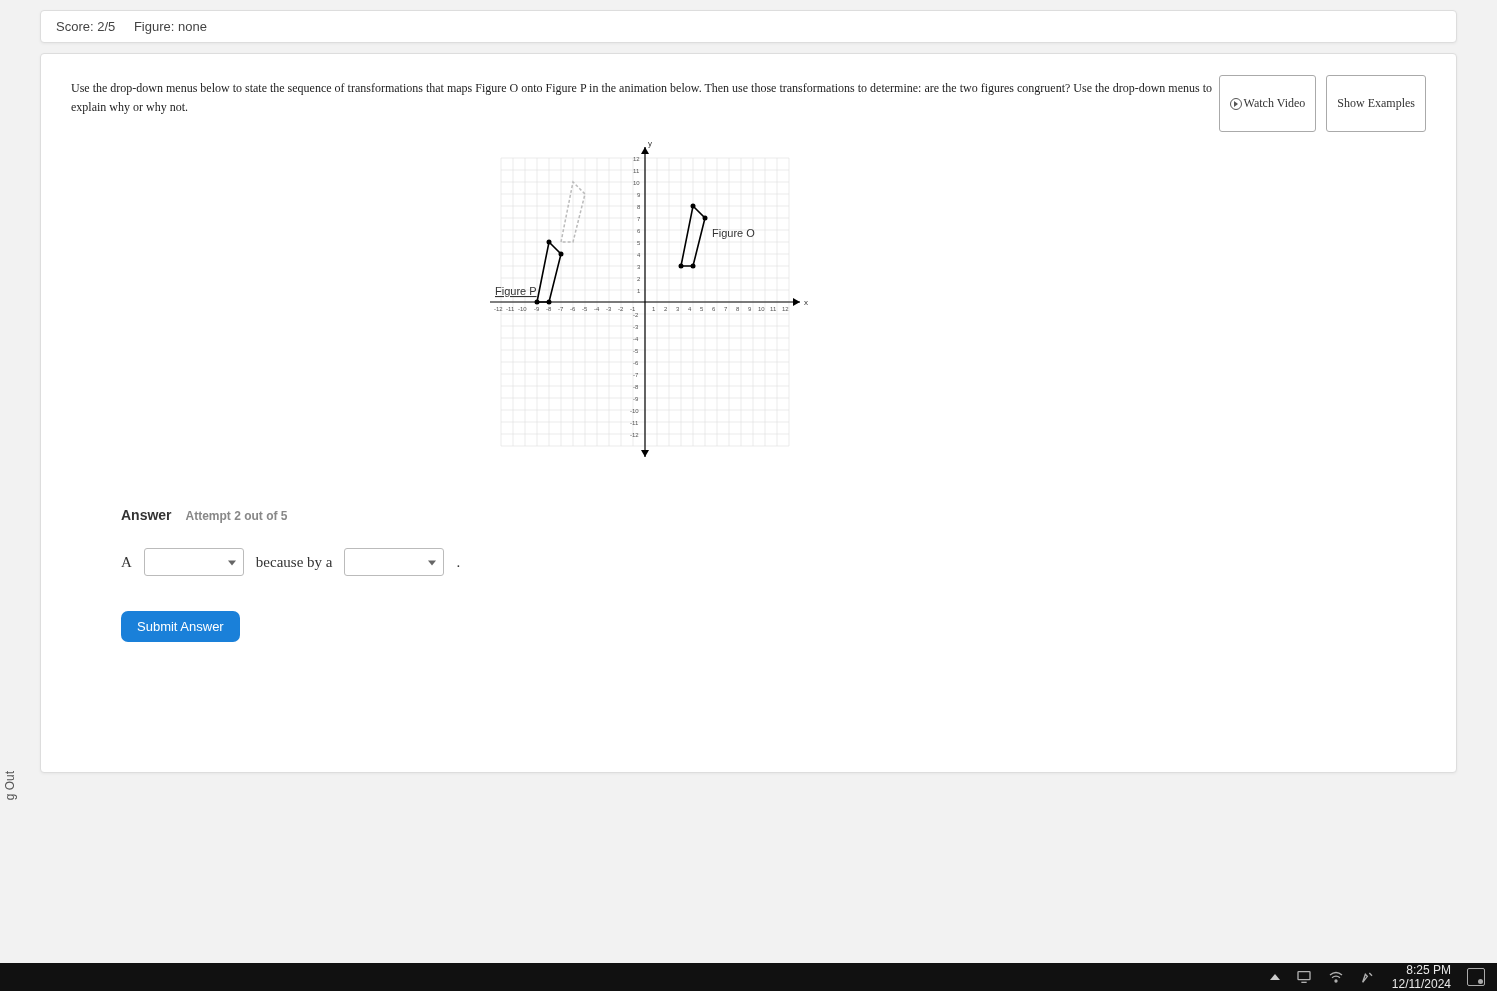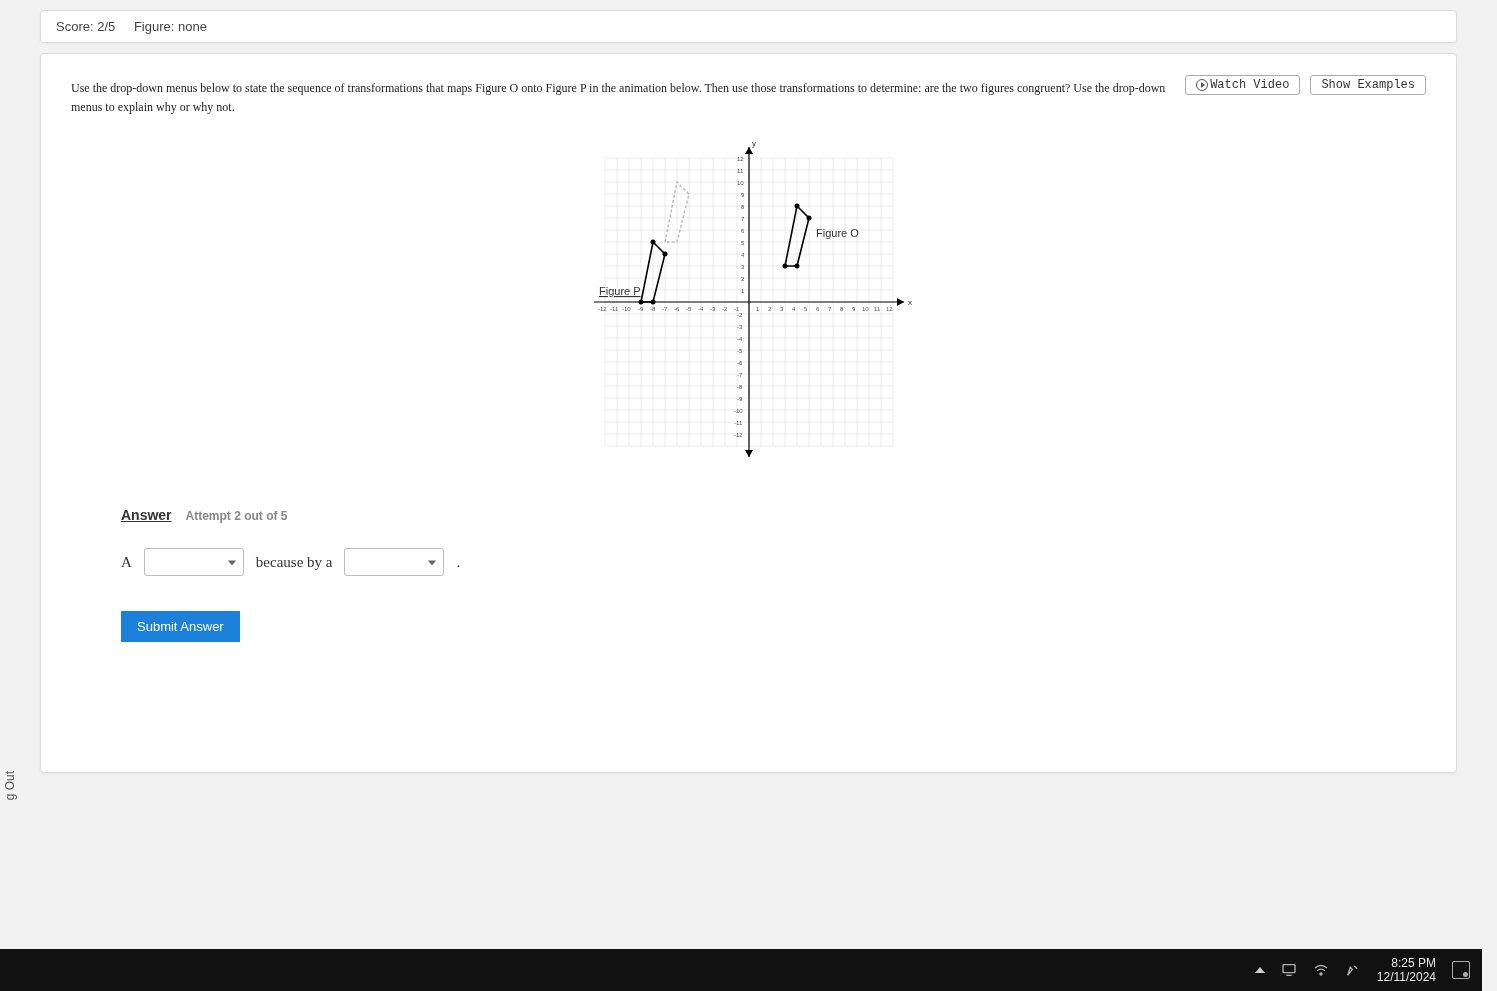--- a/index.html
+++ b/index.html
@@ -37,23 +37,23 @@
     float: right;
     display: flex;
     gap: 10px;
     margin-top: -4px;
     margin-bottom: 8px;
   }
   .outline-btn {
     border: 1px solid #aaa;
     background: #fff;
     color: #333;
-    font-family: Liberation Mono, monospace;
+    font-family: Liberation Serif, serif;
     font-size: 12px;
-    padding: 2px 10px;
+    padding: 20px 10px;
     border-radius: 3px;
     display: flex;
     align-items: center;
     gap: 2px;
     cursor: pointer;
   }
   .play-icon {
     width: 12px; height: 12px;
     border: 1px solid #555; border-radius: 50%;
     display: inline-flex; align-items: center; justify-content: center;
@@ -76,21 +76,21 @@
     display: flex;
     justify-content: center;
     margin: 15px 0 40px 0;
   }
   .answer-block { margin-left: 50px; }
   .answer-head {
     font-family: "Segoe UI", Arial, sans-serif;
     font-size: 14px;
     margin-bottom: 25px;
   }
-  .answer-head b { font-weight: bold; text-decoration: underline; }
+  .answer-head b { font-weight: bold; }
   .attempt { color: #888; font-size: 12px; margin-left: 10px; font-weight: bold; }
   .answer-line {
     display: flex;
     align-items: center;
     gap: 12px;
     font-size: 15px;
     margin-bottom: 25px;
   }
   .dd {
     border: 1px solid #bbb;
@@ -112,43 +112,43 @@
     position: absolute;
     right: 7px; top: 50%; transform: translateY(-30%);
     border-left: 4px solid transparent;
     border-right: 4px solid transparent;
     border-top: 5px solid #666;
   }
   .submit-btn {
     background: #1a80d9;
     color: #fff;
     border: none;
-    border-radius: 0;
+    border-radius: 7px;
     padding: 8px 16px;
     font-family: "Segoe UI", Arial, sans-serif;
     font-size: 13px;
     cursor: pointer;
     margin-left: 50px;
     margin-top: 10px;
   }
   .sidebar-tab {
     position: absolute;
     left: 0;
     bottom: 185px;
     writing-mode: vertical-rl;
     transform: rotate(180deg);
     font-family: "Segoe UI", Arial, sans-serif;
     font-size: 12px;
     color: #555;
     padding: 6px 3px;
   }
   .taskbar {
     position: absolute;
-    left: 0; right: 15px; bottom: 0;
-    height: 42px;
+    left: 0; right: 0; bottom: 0;
+    height: 28px;
     background: #111;
     display: flex;
     justify-content: flex-end;
     align-items: center;
     padding-right: 12px;
     gap: 16px;
     color: #e8e8e8;
     font-family: "Segoe UI", Arial, sans-serif;
     font-size: 12px;
   }

